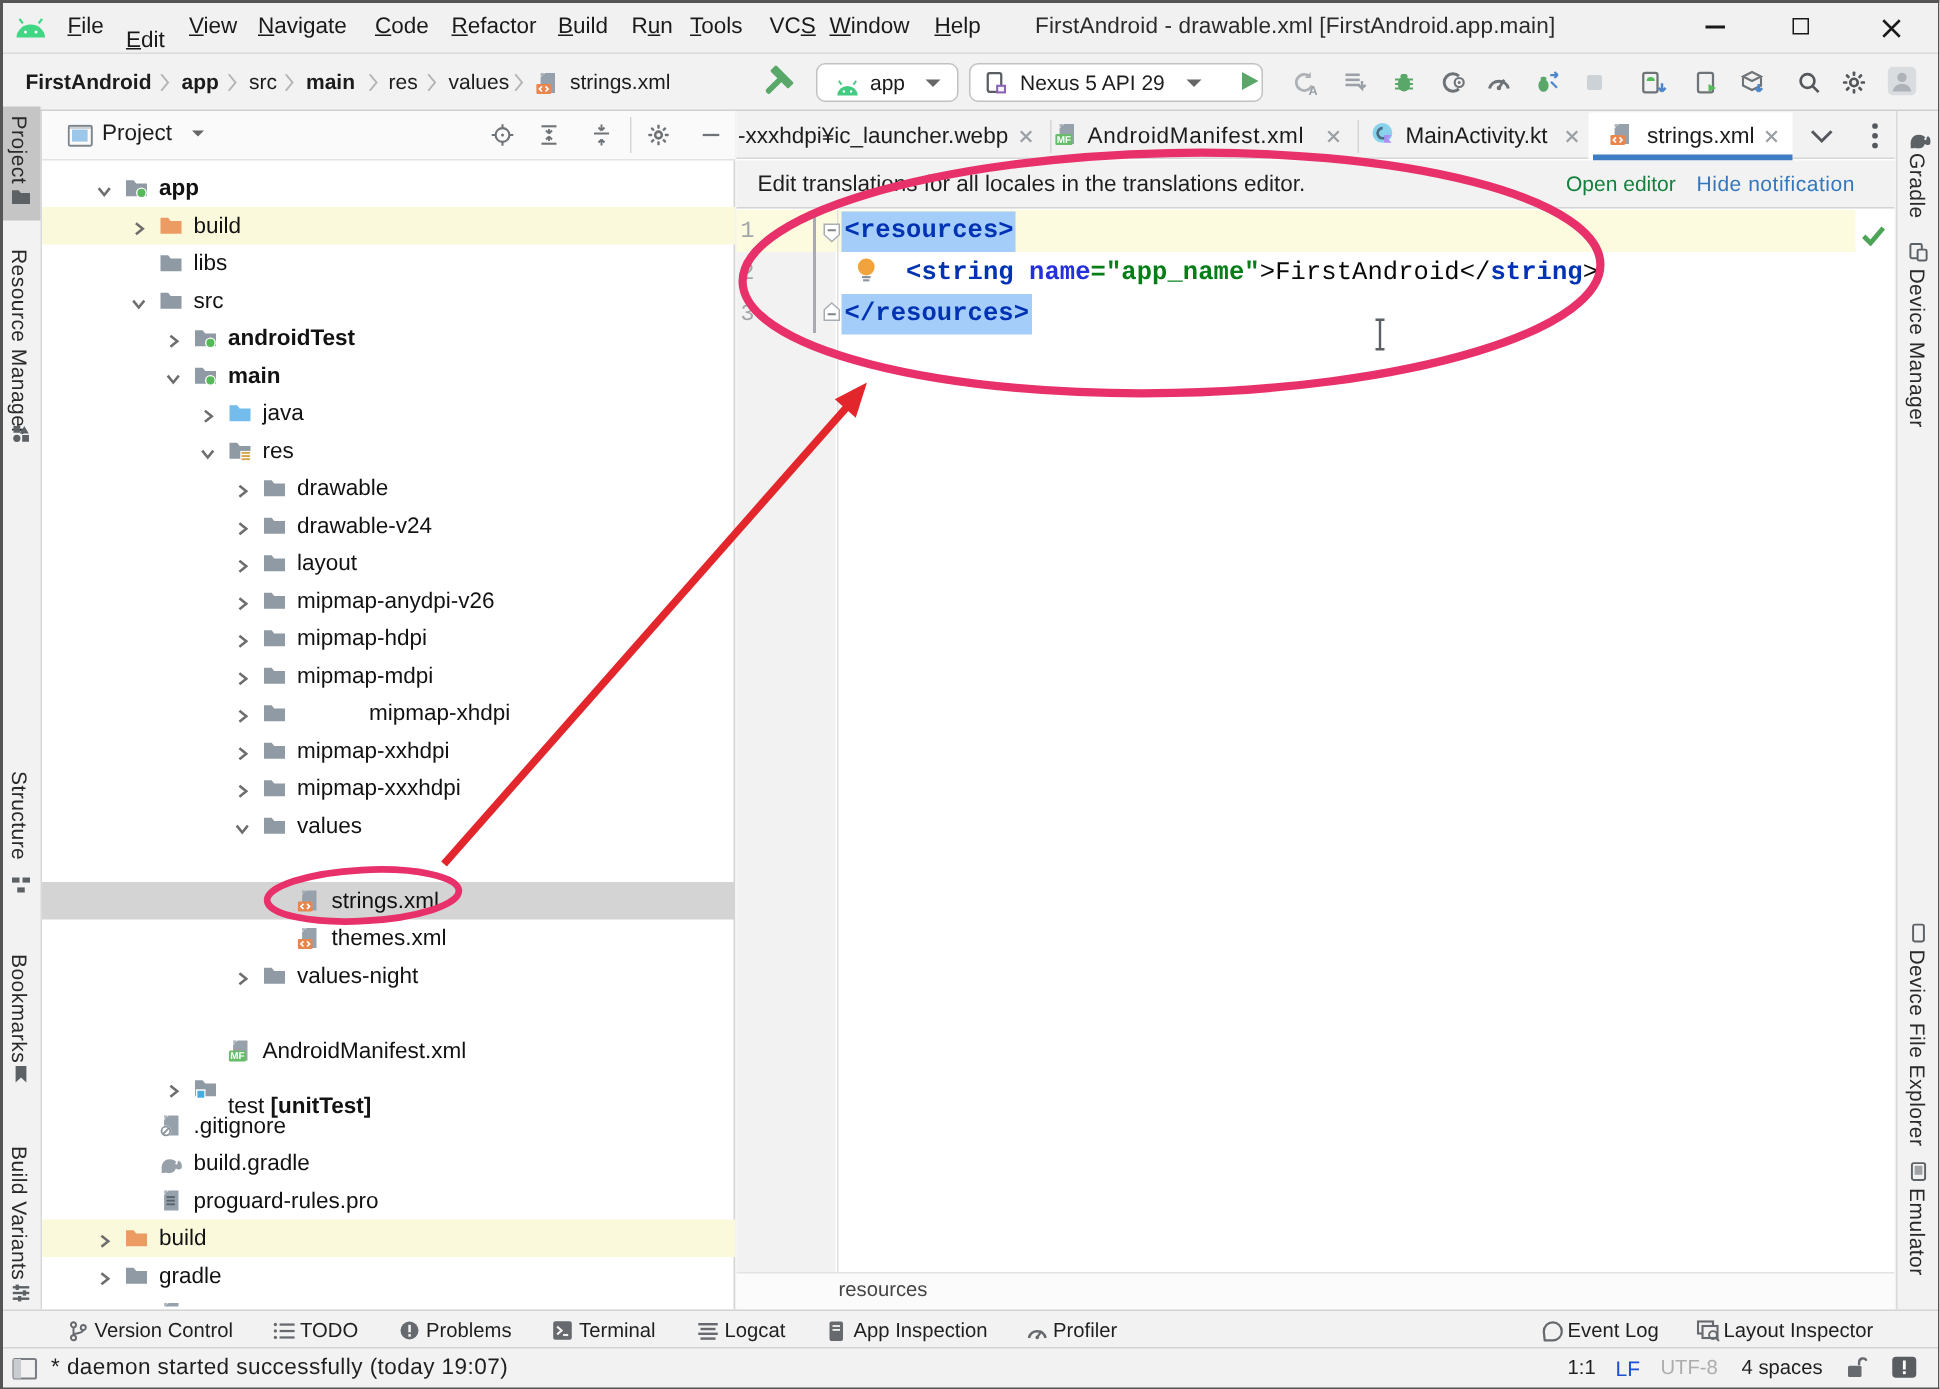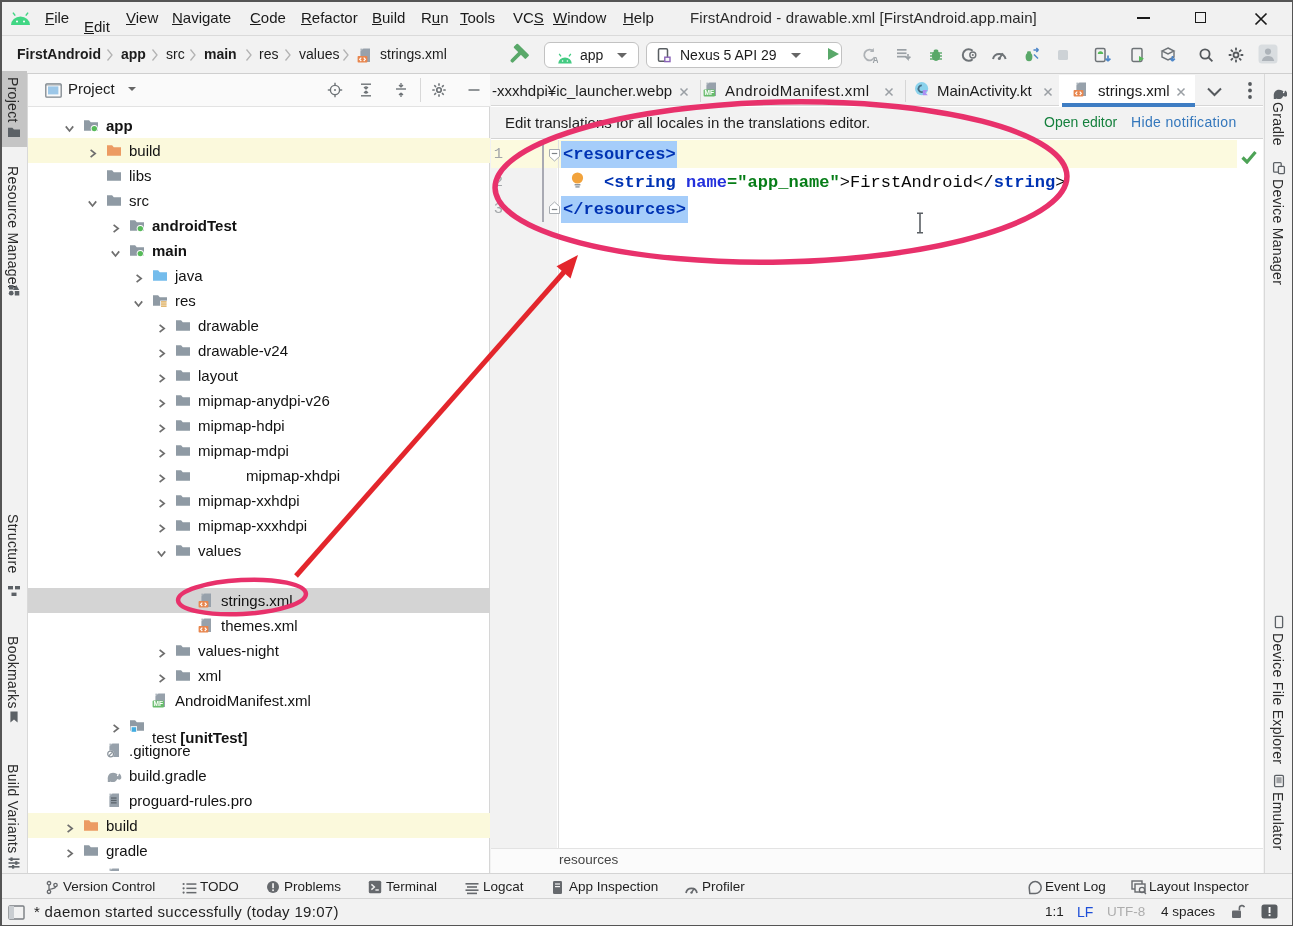--- a/index.html
+++ b/index.html
@@ -454,29 +454,20 @@
     </div>
 <div class="trow" style="top:638px;">
       <span class="tic" style="left:128px;top:7px"><svg width="11" height="11" viewBox="0 0 11 11" style="">
           <polyline points="3.6,1.8 8.2,5.5 3.6,9.2" fill="none" stroke="#6E6E6E" stroke-width="1.7"></polyline>
         </svg></span>
       <span class="tic" style="left:147px;top:4px"><svg width="16" height="16" viewBox="0 0 16 16" style="">
           <path d="M1 3.2 h5.1 l1.7 2.1 H15 V13.8 H1 z" fill="#8F9AA4"></path>
         </svg></span>
       <span class="tlb" style="left:170px;">values-night</span>
     </div>
-<div class="trow" style="top:663px;">
-      <span class="tic" style="left:128px;top:7px"><svg width="11" height="11" viewBox="0 0 11 11" style="">
-          <polyline points="3.6,1.8 8.2,5.5 3.6,9.2" fill="none" stroke="#6E6E6E" stroke-width="1.7"></polyline>
-        </svg></span>
-      <span class="tic" style="left:147px;top:4px"><svg width="16" height="16" viewBox="0 0 16 16" style="">
-          <path d="M1 3.2 h5.1 l1.7 2.1 H15 V13.8 H1 z" fill="#8F9AA4"></path>
-        </svg></span>
-      <span class="tlb" style="left:170px;">xml</span>
-    </div>
 <div class="trow" style="top:688px;">
       <span class="tic" style="left:124px;top:4px"><svg width="16" height="16" viewBox="0 0 16 16" style="">
           <path d="M6.4 1.6 H13 V15 H3.4 V4.6 z" fill="#97A1AB"></path>
           <path d="M3.4 1.6 h2.2 v2.2 H3.4 z" fill="#97A1AB" opacity="0.75"></path>
           <rect x="0.6" y="8.4" width="11.4" height="7.2" rx="1" fill="#67BC6B"></rect>
           <text x="6.3" y="14" font-size="6.6" font-family="Liberation Sans, sans-serif" font-weight="bold" fill="#fff" text-anchor="middle">MF</text>
         </svg></span>
       <span class="tlb" style="left:147px;">AndroidManifest.xml</span>
     </div>
 <div class="trow" style="top:713px;">

